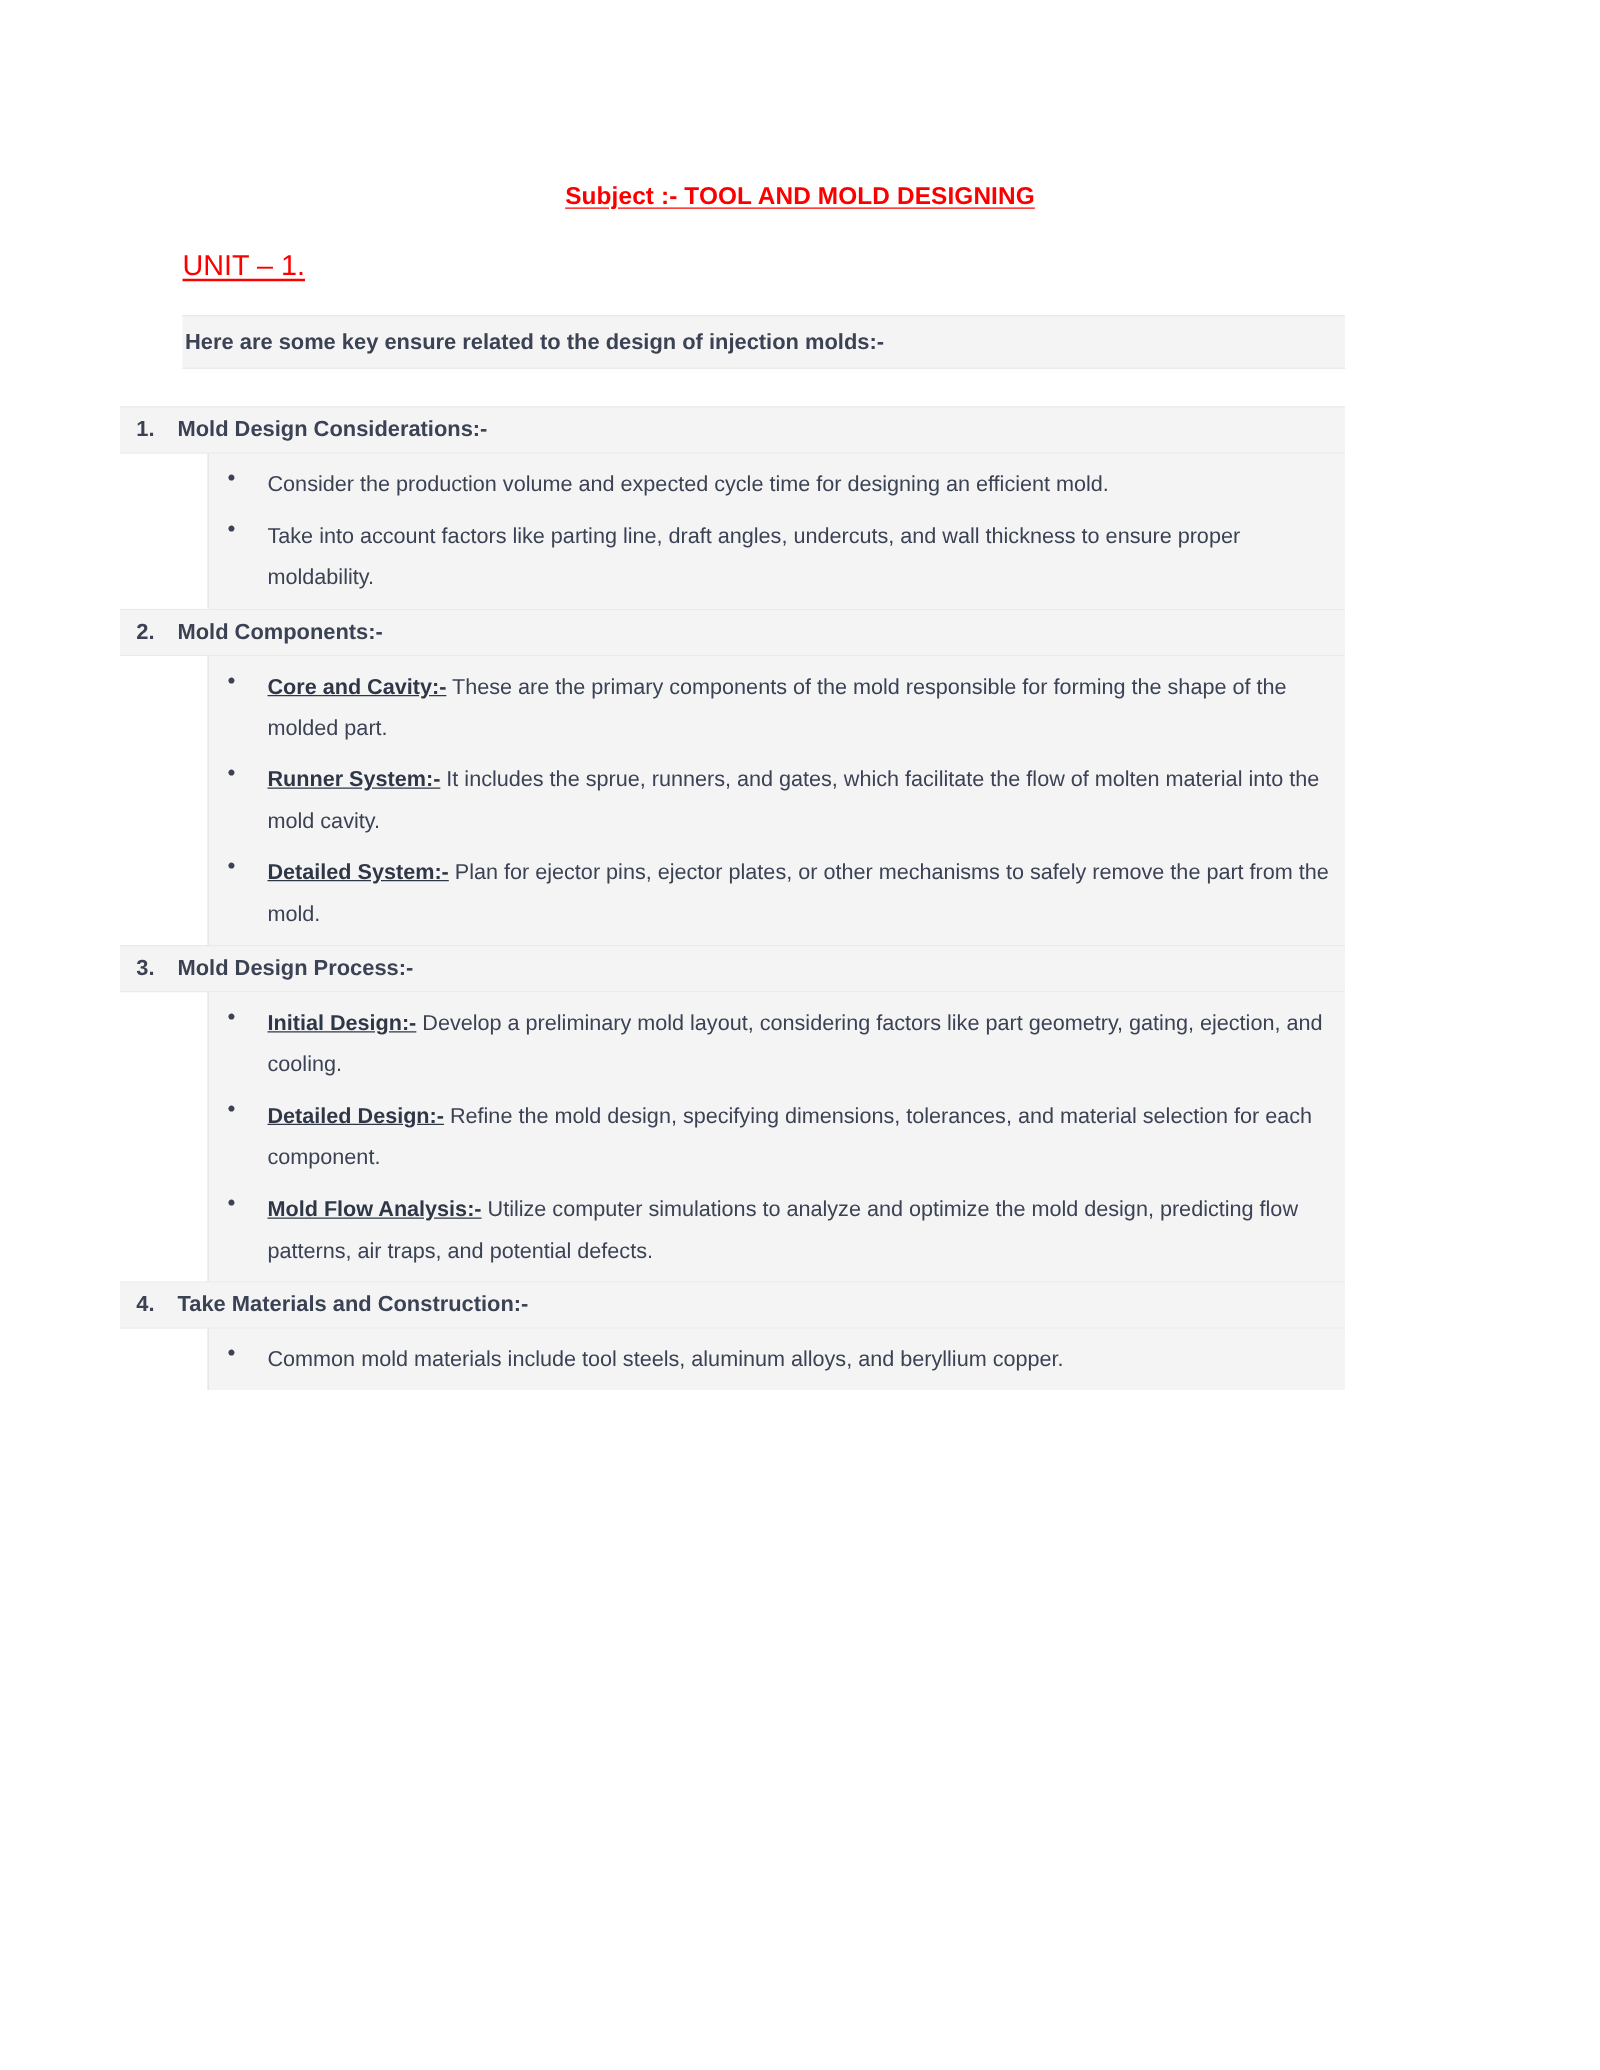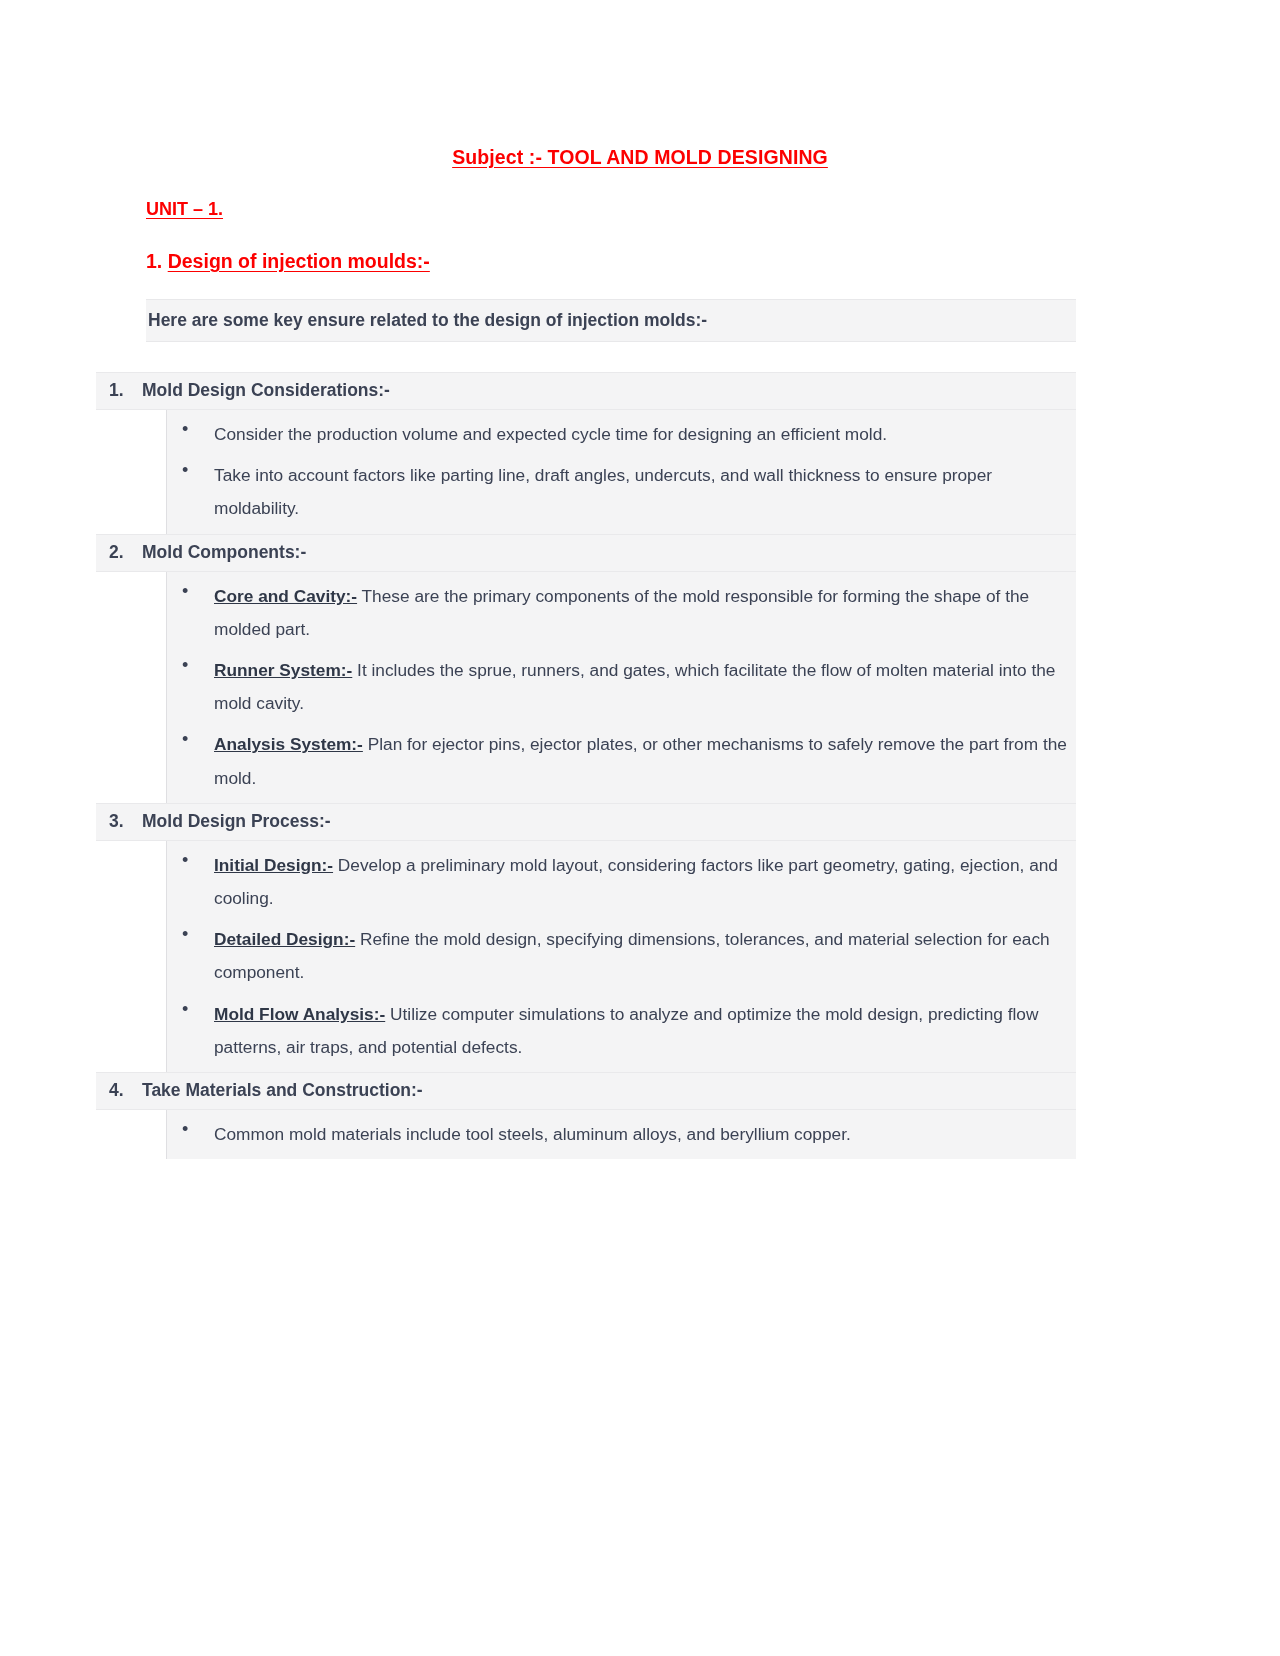--- a/index.html
+++ b/index.html
@@ -29,22 +29,22 @@
     font-size: 19.5px;
     text-align: center;
     text-decoration: underline;
     text-underline-offset: 3px;
     margin: 0;
     padding: 146px 0 0 0;
     letter-spacing: .1px;
   }
   .unit-heading {
     color: #fc0000;
-    font-weight: bold;
-    font-size: 18px;
+    font-weight: normal;
+    font-size: 23px;
     text-decoration: underline;
     text-underline-offset: 3px;
     margin: 0;
     padding: 30px 0 0 146px;
     display: block;
   }
   .subheading-wrap {
     padding: 30px 0 0 146px;
     font-size: 19.5px;
     font-weight: bold;
@@ -163,24 +163,20 @@
 </style>
 </head>
 <body>
 
 <div class="page">
 
   <div class="doc-title">Subject :- TOOL   AND  MOLD  DESIGNING</div>
 
   <div class="unit-heading">UNIT – 1.</div>
 
-  <div class="subheading-wrap">
-    <span class="subheading-num">1.</span>
-    <span class="subheading-text">Design of injection moulds:-</span>
-  </div>
 
   <div class="intro-band">
     <div class="intro-text">Here are some key ensure related to the design of injection molds:-</div>
   </div>
 
   <div class="outline" id="outline">
       <div class="section-header">
         <div class="section-num">1.</div>
         <div class="section-title">Mold Design Considerations:-</div>
       </div>
@@ -202,21 +198,21 @@
         <div class="bullet">
           <div class="bullet-dot"></div>
           <div class="bullet-text"><b>Core and Cavity:-</b><span> These are the primary components of the mold responsible for forming the shape of the molded part.</span></div>
         </div>
         <div class="bullet">
           <div class="bullet-dot"></div>
           <div class="bullet-text"><b>Runner System:-</b><span> It includes the sprue, runners, and gates, which facilitate the flow of molten material into the mold cavity.</span></div>
         </div>
         <div class="bullet">
           <div class="bullet-dot"></div>
-          <div class="bullet-text"><b>Analysis System:-</b><span> Plan for ejector pins, ejector plates, or other mechanisms to safely remove the part from the mold.</span></div>
+          <div class="bullet-text"><b>Detailed System:-</b><span> Plan for ejector pins, ejector plates, or other mechanisms to safely remove the part from the mold.</span></div>
         </div>
       </div>
       <div class="section-header">
         <div class="section-num">3.</div>
         <div class="section-title">Mold Design Process:-</div>
       </div>
       <div class="bullet-block">
         <div class="bullet">
           <div class="bullet-dot"></div>
           <div class="bullet-text"><b>Initial Design:-</b><span> Develop a preliminary mold layout, considering factors like part geometry, gating, ejection, and cooling.</span></div>

